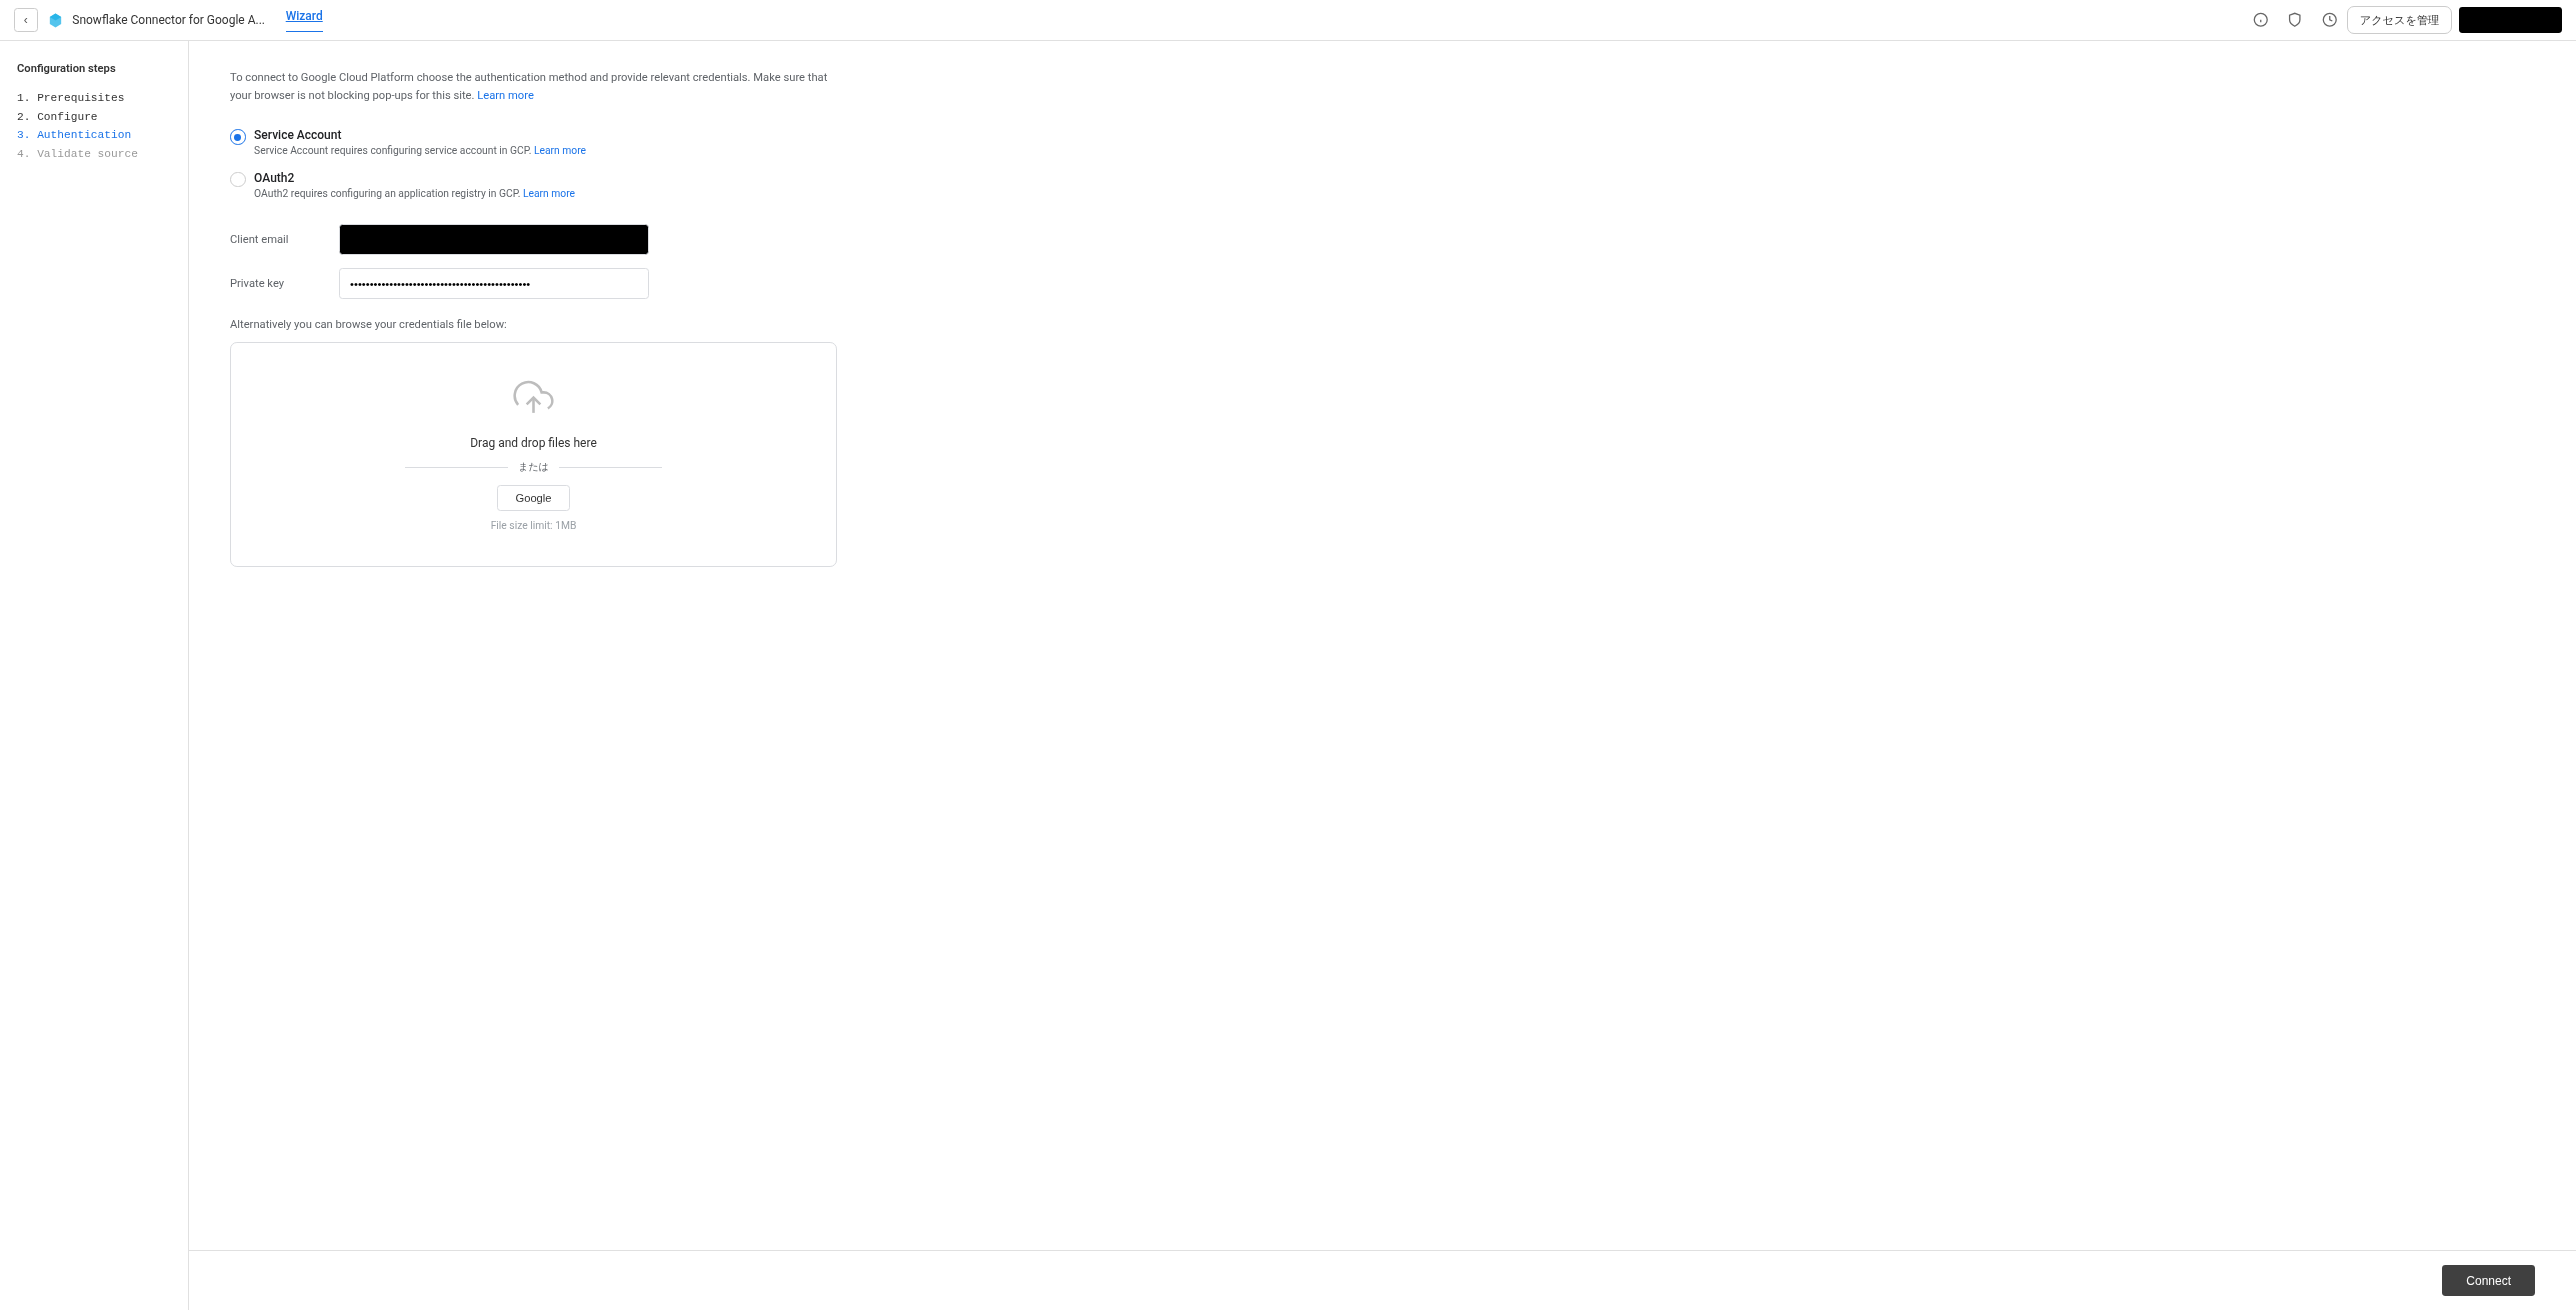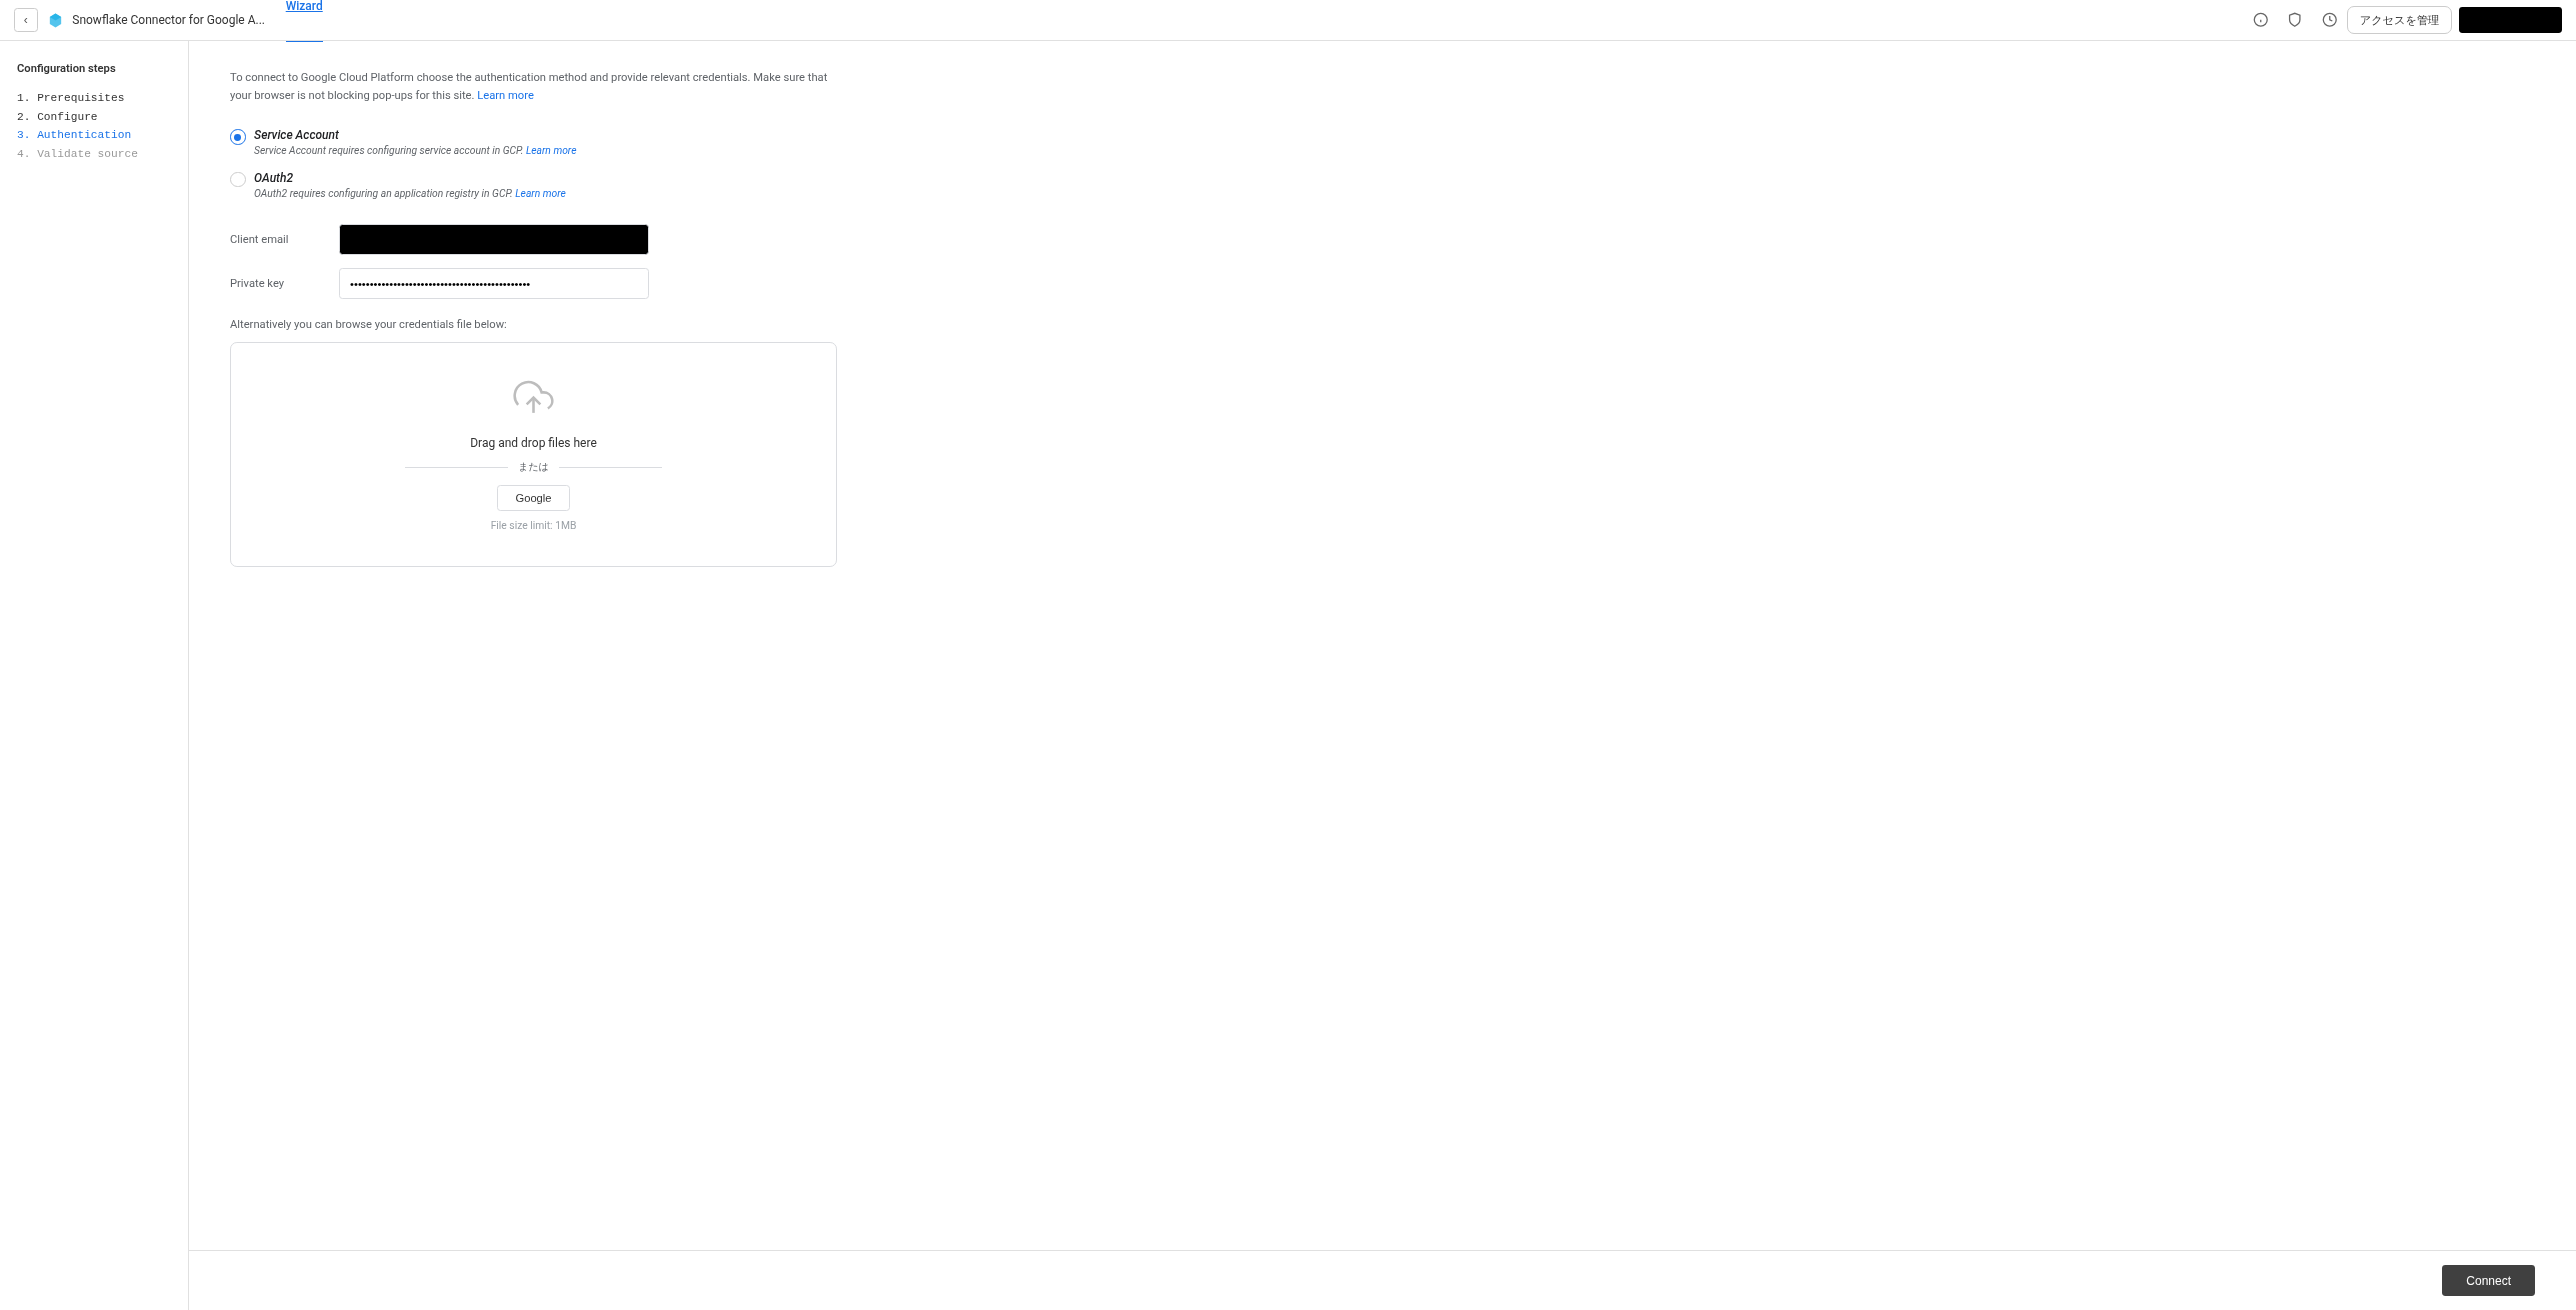--- a/index.html
+++ b/index.html
@@ -40,21 +40,21 @@
       font-size: 12px;
       color: #333;
       font-weight: 400;
       margin-right: 13.8px;
     }
     .nav-tab {
       font-size: 12px;
       color: #1a73e8;
       font-weight: 500;
       border-bottom: 1.7px solid #1a73e8;
-      padding-bottom: 28px;
+      padding-bottom: 8px;
       cursor: pointer;
       text-decoration: underline;
     }
     .nav-spacer { flex: 1; }
     .nav-icons {
       display: flex;
       align-items: center;
       gap: 13.8px;
     }
     .nav-icon-btn {
@@ -141,21 +141,20 @@
       margin-bottom: 24px;
     }
     .page-description a {
       color: #1a73e8;
       text-decoration: none;
     }
 
     
     .auth-options {
       margin-bottom: 24px;
-      font-style: italic;
     }
     .auth-option {
       display: flex;
       align-items: flex-start;
       gap: 8.6px;
       margin-bottom: 13.8px;
       cursor: pointer;
     }
     .radio-circle {
       width: 15.5px; height: 15.5px;

